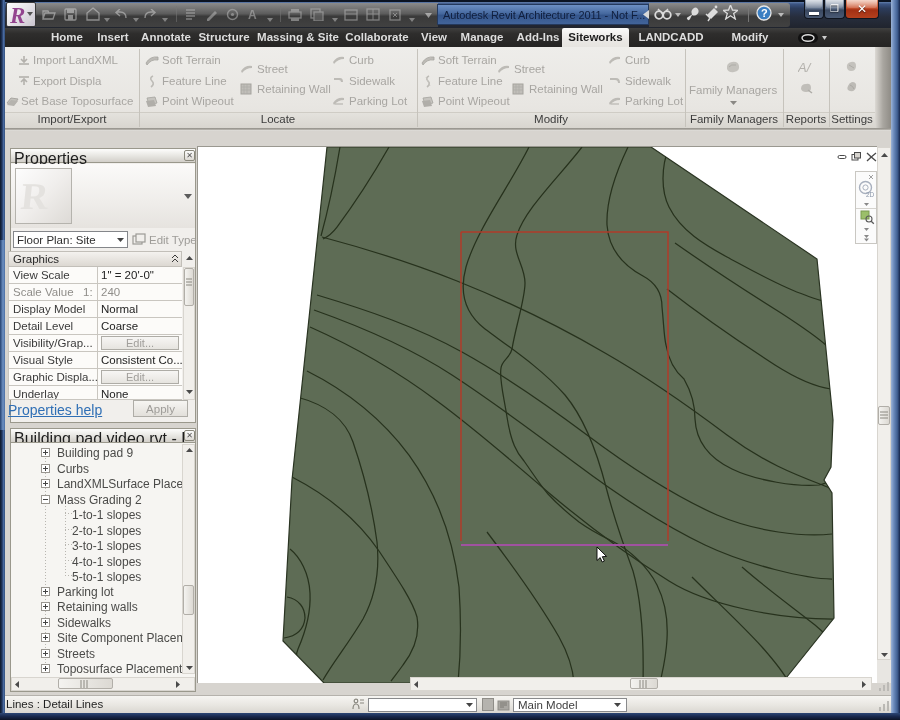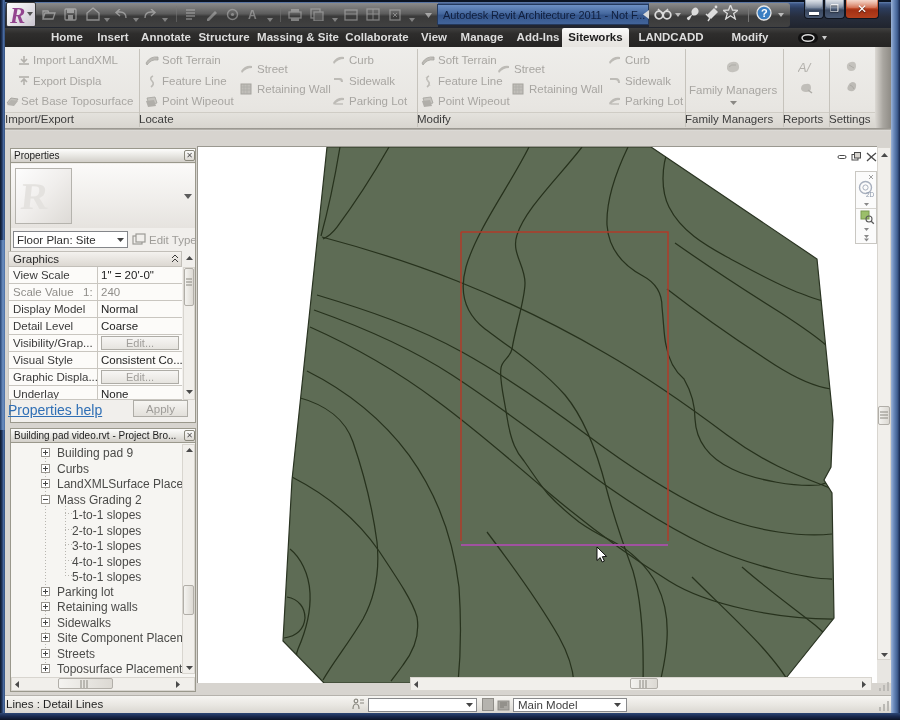--- a/index.html
+++ b/index.html
@@ -29,28 +29,28 @@
 
 #tabrow { left:0; top:28px; width:900px; height:19px; background:linear-gradient(180deg,#40403f 0%,#2e2d2c 30%,#252423 100%); }
 .rtab { position:absolute; top:31px; height:17px; font-size:11.5px; font-weight:bold; color:#dedede; white-space:nowrap; transform:translateX(-50%);text-align:right; }
 #tab-sel { position:absolute; left:562px; top:28px; width:67px; height:19px; background:linear-gradient(180deg,#fafaf9 0%,#eae8e5 60%,#e6e4e0 100%); border-radius:2px 2px 0 0; }
 #tab-sel span { display:block; text-align:center; margin-top:3px; font-size:11.5px; font-weight:bold; color:#1c1c1c; }
 
 
 #ribbon { left:0; top:47px; width:891px; height:84px; background:linear-gradient(180deg,#eeedea 0%,#e8e6e2 70%,#e2dfda 100%); }
 #ribbon .sep { position:absolute; top:2px; width:1px; height:78px; background:#c6c3bc; }
 #ribbon .lblrow { position:absolute; top:65px; height:16px; background:linear-gradient(180deg,#e4e2dd 0%,#d8d5cf 100%); border-top:1px solid #cfccc5; }
-.plabel { position:absolute; top:113px; height:14px; font-size:11.5px; color:#3c3c3c; }
+.plabel { position:absolute; top:113px; height:14px; font-size:11.5px; color:#3c3c3c; text-align:center; }
 .ritem { position:absolute; font-size:11.5px; color:#a8a6a2; white-space:nowrap; }
 .ricon { position:absolute; }
 #ribbon-bot { left:0; top:128px; width:891px; height:3px; background:linear-gradient(180deg,#908d86 0%,#b7b4ae 60%,#f5f4f1 100%); }
 #ribbon-right { left:875px; top:47px; width:16px; height:84px; background:linear-gradient(90deg,#dcd9d4 0%,#a9a6a0 50%,#8f8c86 100%); }
 
 
-.ptitle { position:absolute; height:15px; background:linear-gradient(180deg,#fdfdfc 0%,#e8e7e3 50%,#d2cfc9 100%); border:1px solid #94927f; border-color:#9a988c; font-size:10px; color:#1d1d1d; }
+.ptitle { position:absolute; height:15px; background:linear-gradient(180deg,#fdfdfc 0%,#e8e7e3 50%,#d2cfc9 100%); border:1px solid #94927f; border-color:#9a988c; font-size:16px; color:#1d1d1d; }
 .closebox { position:absolute; width:11px; height:11px; border:1px solid #8a887c; background:linear-gradient(180deg,#fbfbfa,#dddad4); font-size:8px; color:#555; text-align:center; line-height:10px; border-radius:2px; }
 
 
 .prow { position:absolute; left:8px; width:174px; height:17px; border-bottom:1px solid #c9c6c0; border-left:1px solid #c9c6c0; background:#fcfbf9; }
 .prow .lab { position:absolute; left:4px; top:2px; font-size:11.5px; color:#3a3a3a; white-space:nowrap; }
 .prow .val { position:absolute; left:92px; top:2px; font-size:11.5px; color:#222; white-space:nowrap; }
 .prow .vline { position:absolute; left:88px; top:0; width:1px; height:17px; background:#c9c6c0; }
 .editbtn { position:absolute; left:92px; top:1px; width:78px; height:14px; border:1px solid #aeaca6; background:linear-gradient(180deg,#f7f6f4,#e6e4df); color:#a19f9b; font-size:11px; text-align:center; line-height:13px; }
 
 

